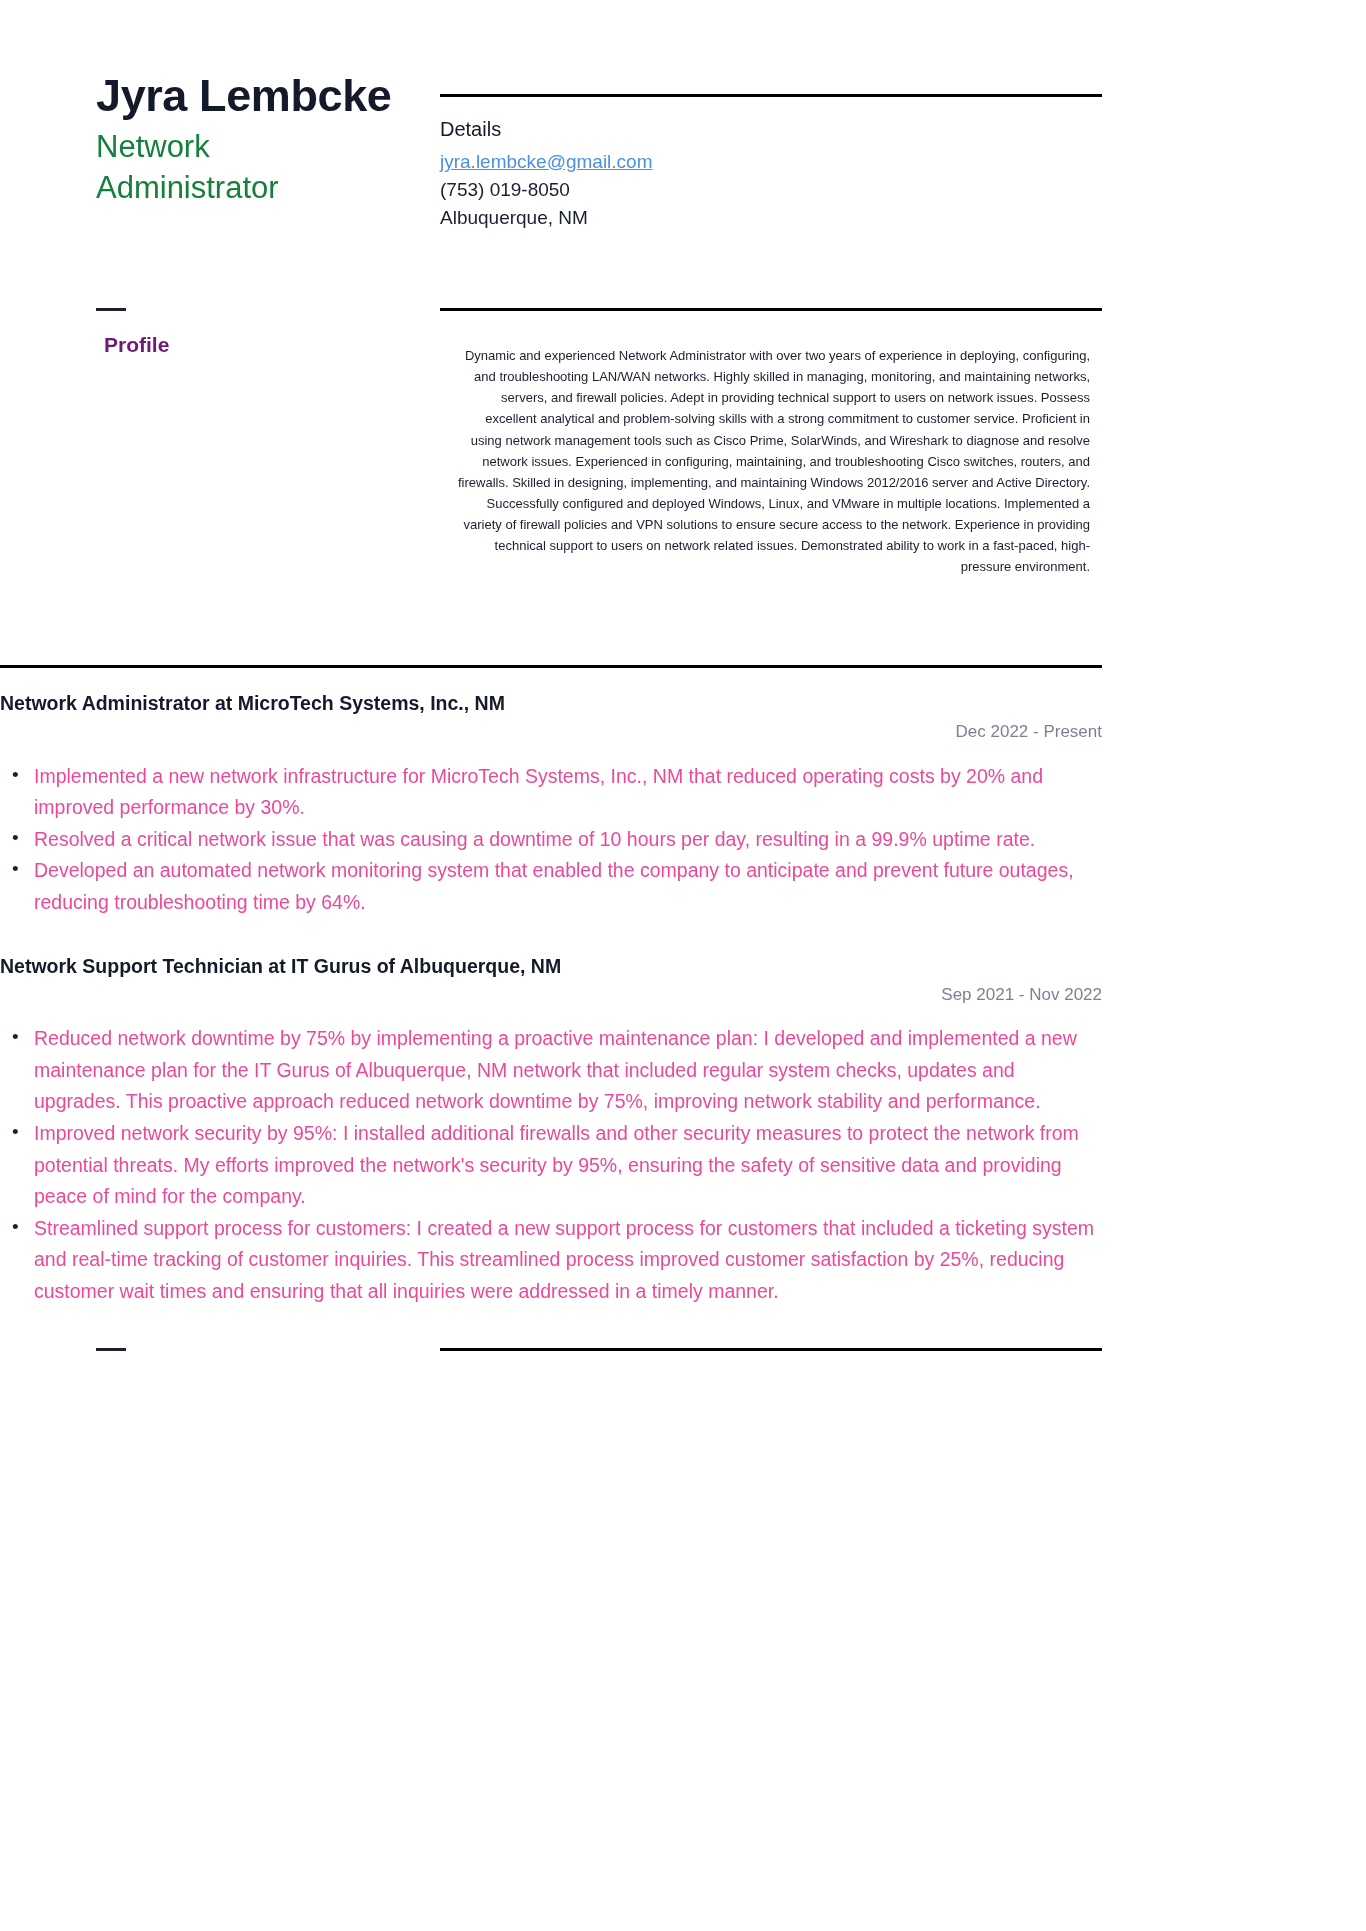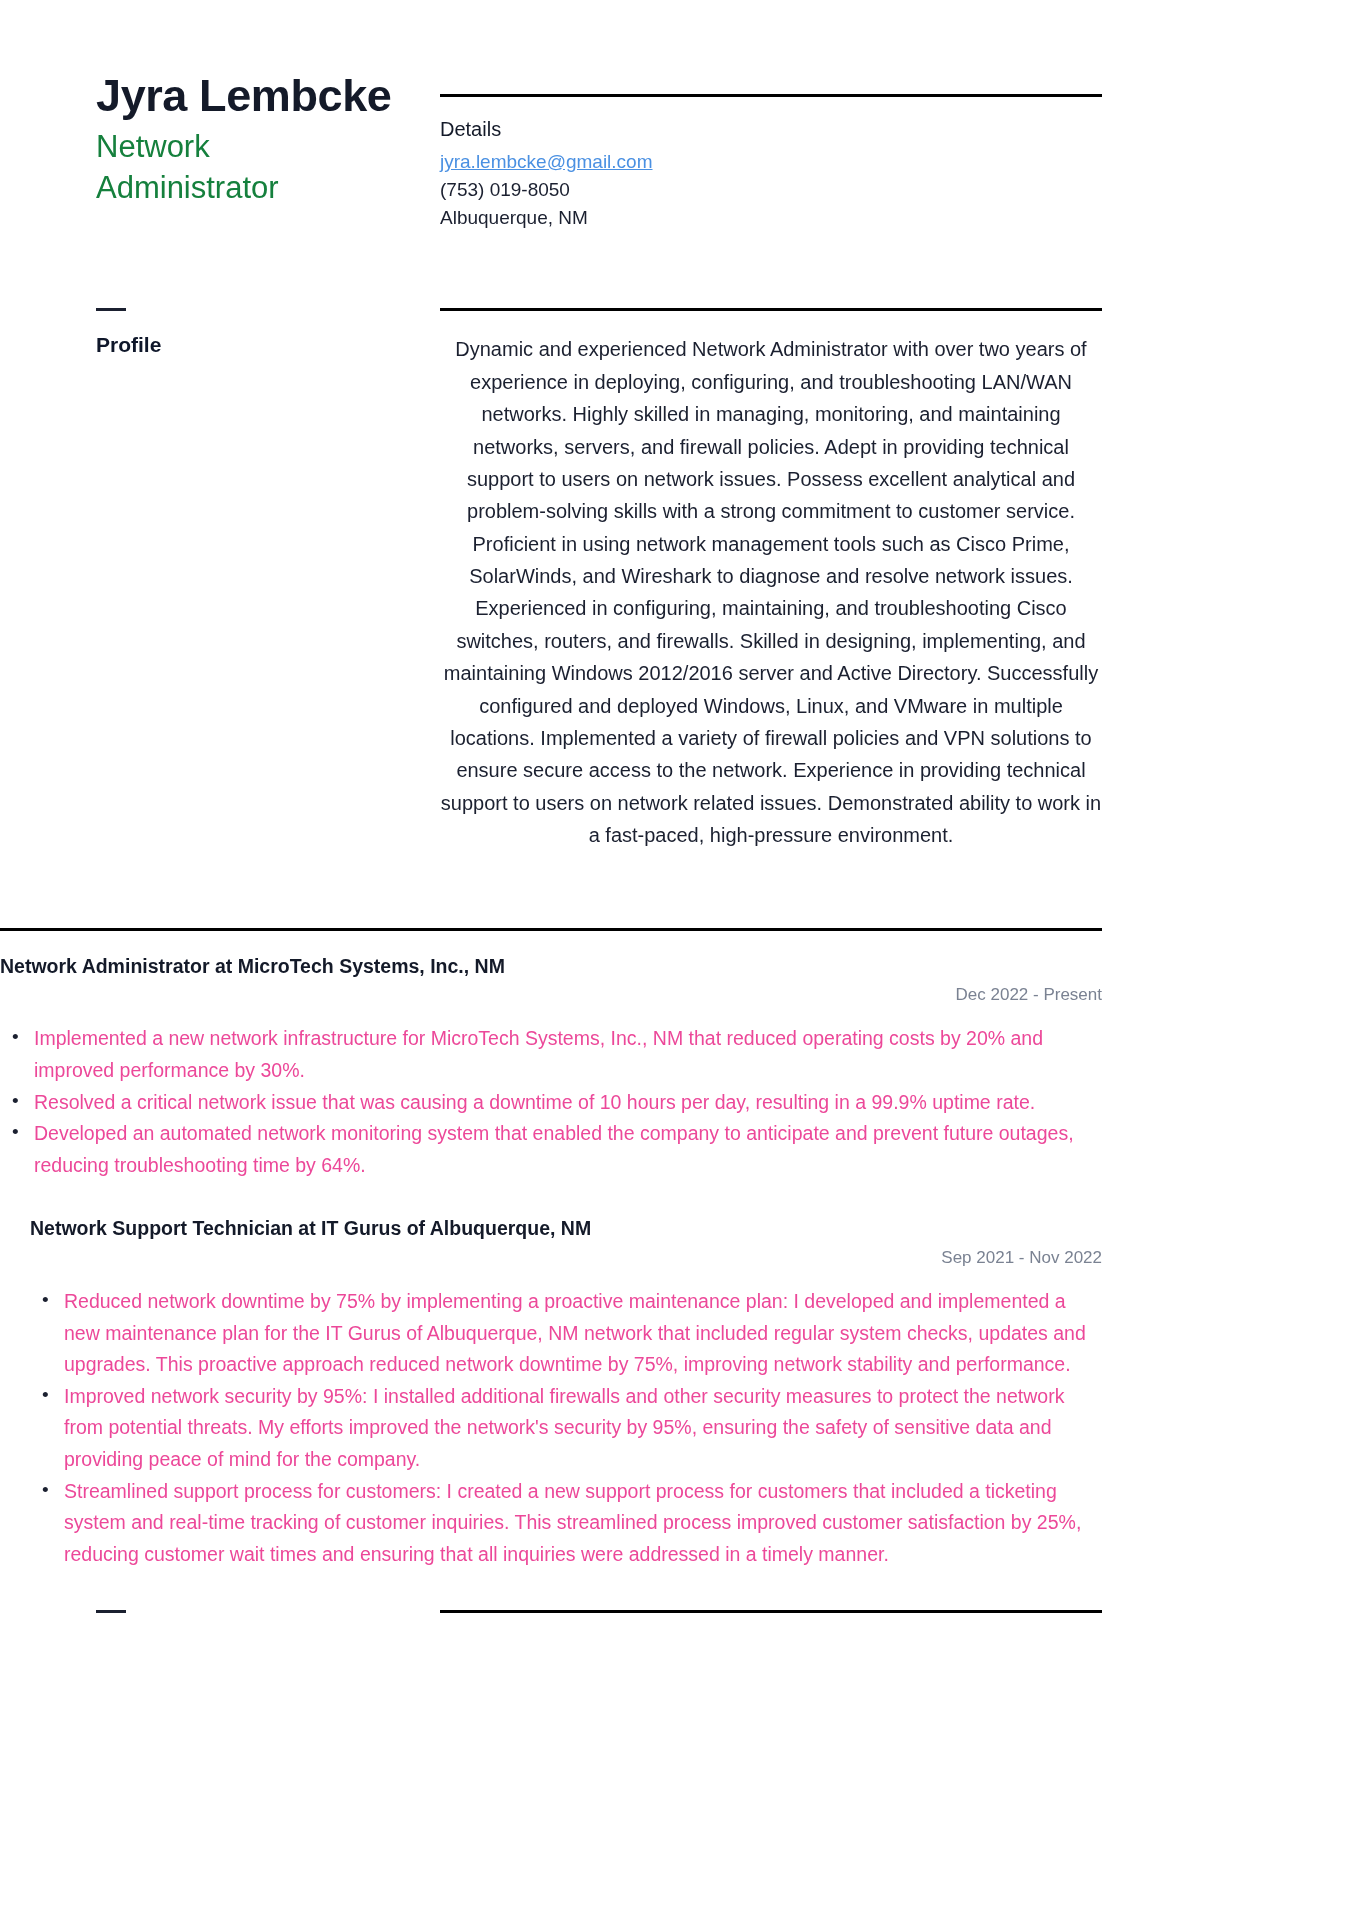--- a/index.html
+++ b/index.html
@@ -103,41 +103,41 @@
   }
   .dash {
     width: 30px;
     height: 3px;
     background: #1b2030;
     margin-bottom: 20px;
   }
   .section-label {
     font-size: 21px;
     font-weight: bold;
-    color: #0f172a;
+    color: #701a75;
     line-height: 1.3;
-    margin: 0;
+    margin: 8px;
   }
   .section-body {
     flex: 1 1 auto;
     padding-right: 90px;
   }
 
   
   .profile-text {
-    font-size: 20px;
+    font-size: 13px;
     line-height: 1.62;
     color: #1b2030;
-    margin: 0;
-    text-align: center;
+    margin: 12px;
+    text-align: right;
   }
 
   
   .job { margin-bottom: 34px; }
-  .job:last-child { margin-bottom: 0; margin-left: 30px; }
+  .job:last-child { margin-bottom: 0; }
   .job-heading {
     font-size: 19.5px;
     font-weight: bold;
     color: #141a29;
     line-height: 1.4;
     margin: 0;
   }
   .job-dates {
     font-size: 17px;
     color: #7a8292;

